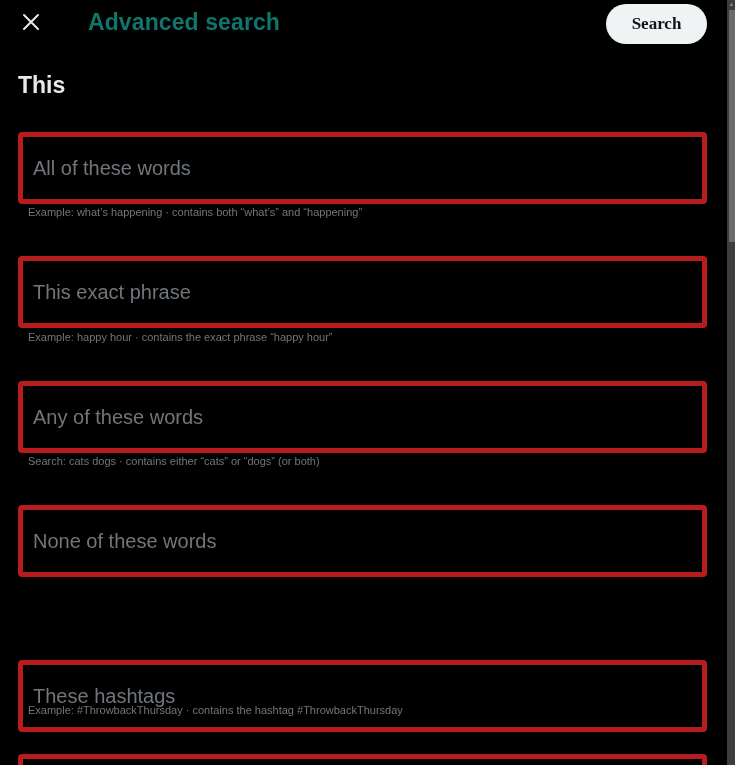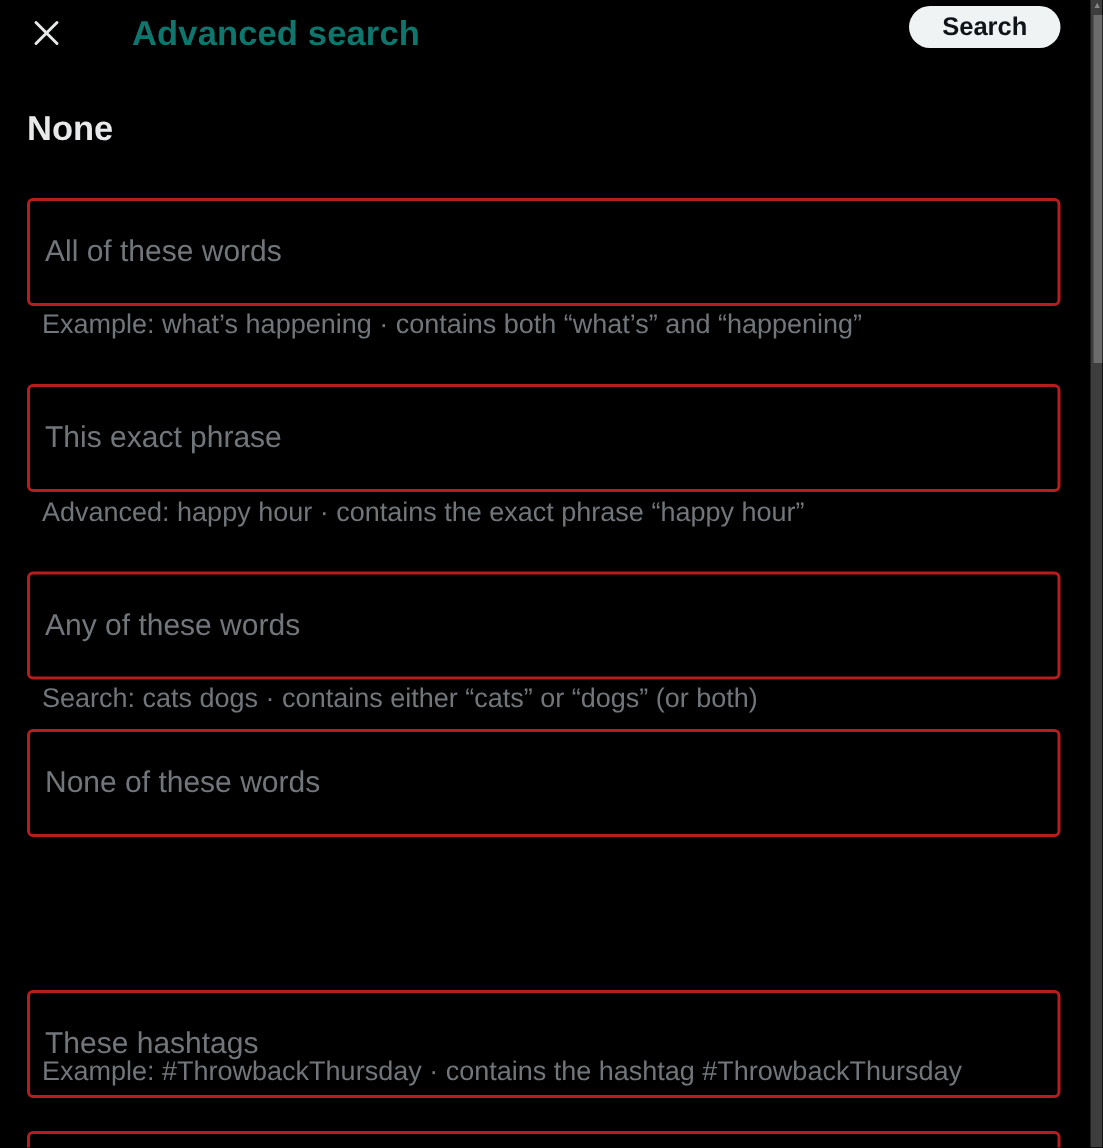--- a/index.html
+++ b/index.html
@@ -2,26 +2,26 @@
 <html><head>
 <meta charset="utf-8">
 <style>
   * { box-sizing: border-box; margin: 0; padding: 0; }
   html, body { width: 735px; height: 765px; overflow: hidden; background: #000; }
   body { font-family: "Liberation Sans", "DejaVu Sans", sans-serif; color: #e7e9ea; position: relative; }
   .content { position: absolute; left: 0; top: 0; width: 727px; height: 765px; overflow: hidden; }
   .header { position: absolute; left: 0; top: 0; width: 727px; height: 48px; }
   .close-btn { position: absolute; left: 14px; top: 8px; width: 34px; height: 32px; display: flex; align-items: center; justify-content: center; cursor: pointer; }
   .title { position: absolute; left: 88px; top: 9px; font-size: 23px; font-weight: bold; color: #0f766e; letter-spacing: 0.1px; }
-  .search-btn { position: absolute; left: 606px; top: 4px; width: 101px; height: 28px; border-radius: 20px; background: #eff3f4; color: #0f1419; font-weight: bold; font-size: 17px; display: flex; align-items: center; justify-content: center; border: none; cursor: pointer; font-family: Liberation Sans, sans-serif; }
+  .search-btn { position: absolute; left: 606px; top: 4px; width: 101px; height: 40px; border-radius: 20px; background: #eff3f4; color: #0f1419; font-weight: bold; font-size: 17px; display: flex; align-items: center; justify-content: center; border: none; cursor: pointer; font-family: Liberation Serif, serif; }
   .section-title { position: absolute; left: 18px; top: 72px; font-size: 23px; font-weight: bold; color: #e7e9ea; }
-  .field { position: absolute; left: 18px; width: 689px; height: 72px; border: 2px solid #b91c1c; border-radius: 4px; background: #000; }
+  .field { position: absolute; left: 18px; width: 689px; height: 72px; border: 5px solid #b91c1c; border-radius: 4px; background: #000; }
   .field input { position: absolute; left: 0; top: 0; width: 100%; height: 100%; background: transparent; border: none; outline: none; padding: 0 10px; font-size: 20px; color: #e7e9ea; font-family: "Liberation Sans", sans-serif; }
   .field input::placeholder { color: #71767b; }
-  .hint { position: absolute; left: 28px; font-size: 18px; color: #71767b; white-space: nowrap; }
+  .hint { position: absolute; left: 28px; font-size: 11px; color: #71767b; white-space: nowrap; }
   .scrollbar { position: absolute; left: 727px; top: 0; width: 8px; height: 765px; background: #3d3d3d; }
   .scroll-thumb { position: absolute; left: 2px; top: 10px; width: 6px; height: 232px; background: #6b6b6b; }
   .scroll-up { position: absolute; left: 1px; top: 0; width: 7px; height: 8px; color:#888; font-size:6px; line-height:8px; text-align:center; }
 </style>
 </head>
 <body>
 
 <div class="content">
 
   <div class="header">
@@ -29,38 +29,38 @@
       <span>
         <svg width="20" height="20" viewBox="0 0 20 20">
           <path d="M3 3 L17 17 M17 3 L3 17" stroke="#e7e9ea" stroke-width="2" stroke-linecap="round"></path>
         </svg>
       </span>
     </div>
     <div class="title">Advanced search</div>
     <button class="search-btn">Search</button>
   </div>
 
-  <div class="section-title">None</div>
+  <div class="section-title">This</div>
 
   <div class="field" style="top:132px;">
     <input type="text" placeholder="All of these words" style="">
   </div>
   <div class="hint" style="top:206px;">Example: what’s happening · contains both “what’s” and “happening”</div>
 
   <div class="field" style="top:256px;">
     <input type="text" placeholder="This exact phrase" style="">
   </div>
-  <div class="hint" style="top:331px;">Advanced: happy hour · contains the exact phrase “happy hour”</div>
+  <div class="hint" style="top:331px;">Example: happy hour · contains the exact phrase “happy hour”</div>
 
   <div class="field" style="top:381px;">
     <input type="text" placeholder="Any of these words" style="">
   </div>
   <div class="hint" style="top:455px;">Search: cats dogs · contains either “cats” or “dogs” (or both)</div>
 
-  <div class="field" style="top:486px;">
+  <div class="field" style="top:505px;">
     <input type="text" placeholder="None of these words" style="">
   </div>
 
   <div class="field" style="top:660px;">
     <input type="text" placeholder="These hashtags" style="">
   </div>
   <div class="hint" style="top:704px;">Example: #ThrowbackThursday · contains the hashtag #ThrowbackThursday</div>
 
   <div class="field" style="top:754px;"></div>
 </div>

